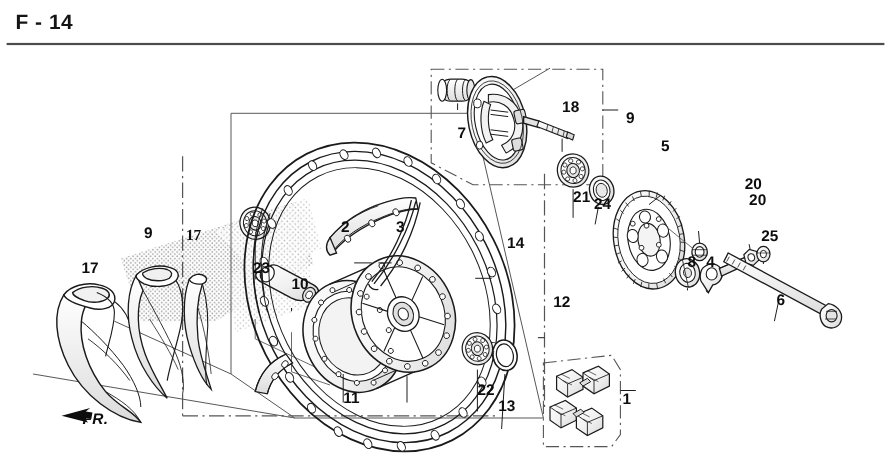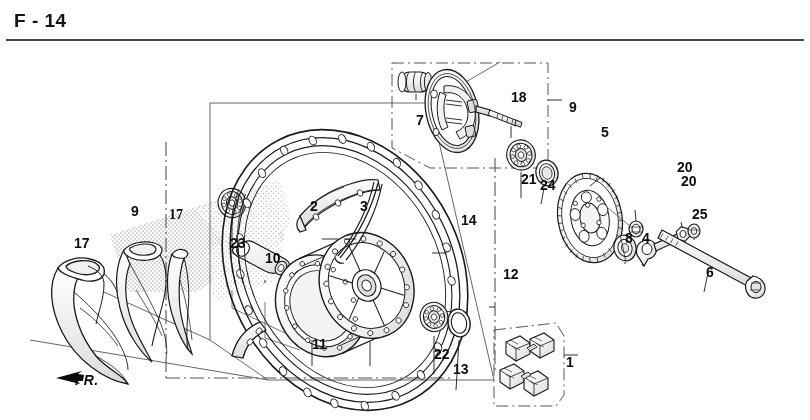--- a/index.html
+++ b/index.html
@@ -522,21 +522,21 @@
       <div class="callout" style="left: 566px; top: 355px;">1</div>
       <div class="callout" style="left: 310px; top: 199px;">2</div>
       <div class="callout" style="left: 360px; top: 199px;">3</div>
       <div class="callout" style="left: 642px; top: 231px;">4</div>
       <div class="callout" style="left: 601px; top: 125px;">5</div>
       <div class="callout" style="left: 706px; top: 265px;">6</div>
       <div class="callout" style="left: 416px; top: 113px;">7</div>
       <div class="callout" style="left: 625px; top: 231px;">8</div>
       <div class="callout" style="left: 569px; top: 100px;">9</div>
       <div class="callout" style="left: 265px; top: 251px;">10</div>
-      <div class="callout" style="left: 312px; top: 337px;">11</div>
+      <div class="callout" style="left: 312px; top: 354px;">11</div>
       <div class="callout" style="left: 503px; top: 267px;">12</div>
       <div class="callout" style="left: 453px; top: 362px;">13</div>
       <div class="callout" style="left: 461px; top: 213px;">14</div>
       <div class="callout" style="left: 74px; top: 236px;">17</div>
       <div class="callout" style="left: 131px; top: 204px;">9</div>
       <div class="callout" style="left: 169px; top: 208px; font-family: Liberation Serif, serif;">17</div>
       <div class="callout" style="left: 511px; top: 90px;">18</div>
       <div class="callout" style="left: 681px; top: 174px;">20</div>
       <div class="callout" style="left: 635px; top: 160px; margin-left: 42px;">20</div>
       <div class="callout" style="left: 521px; top: 172px;">21</div>

